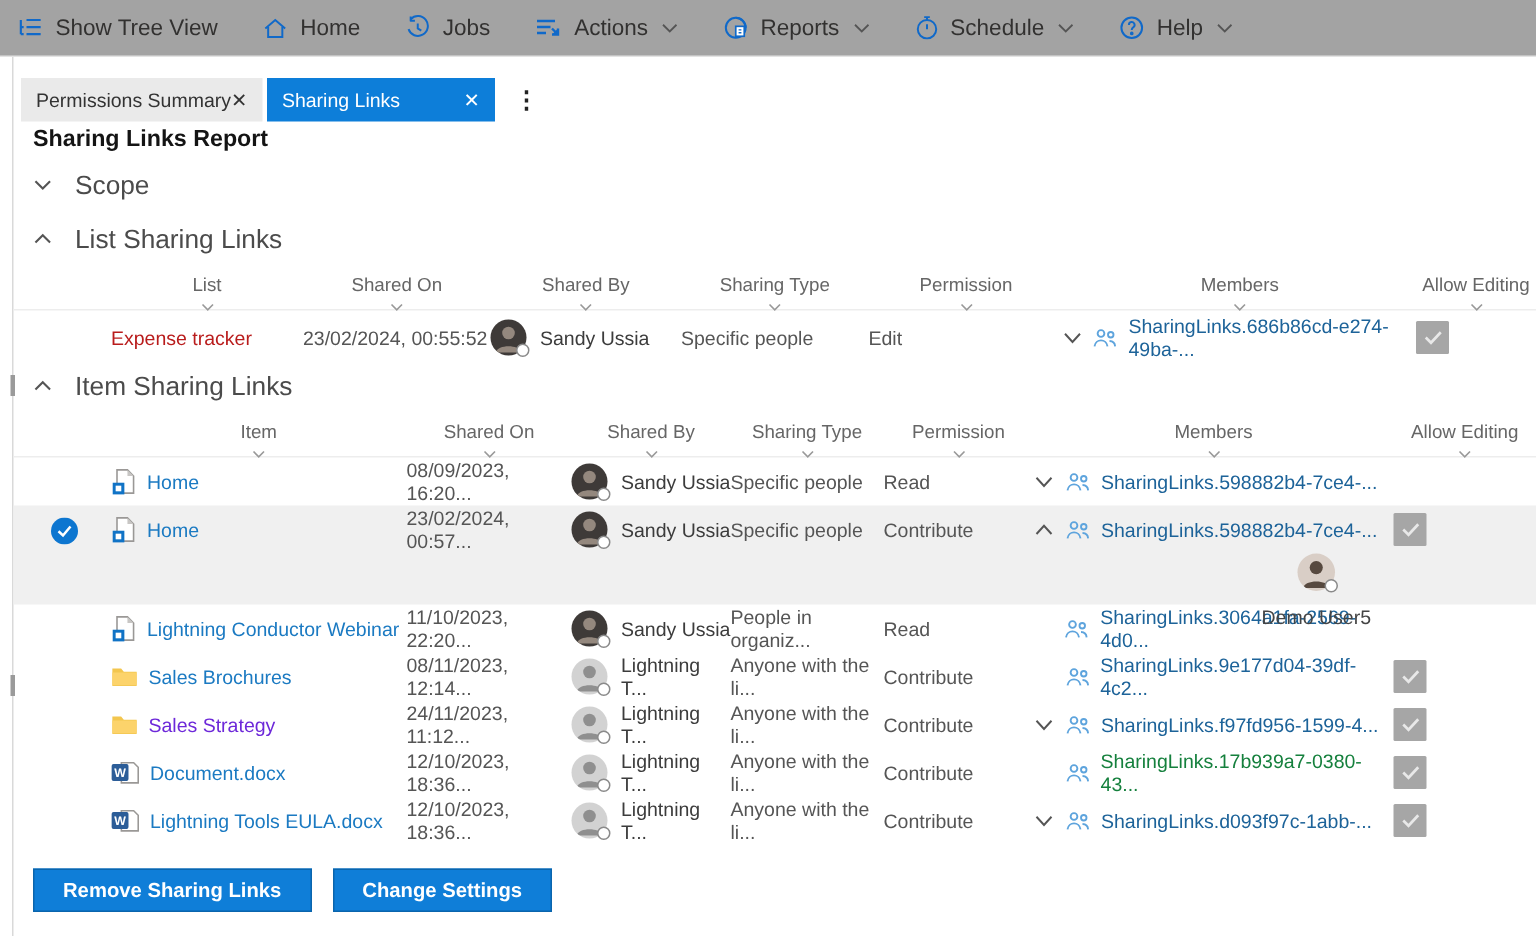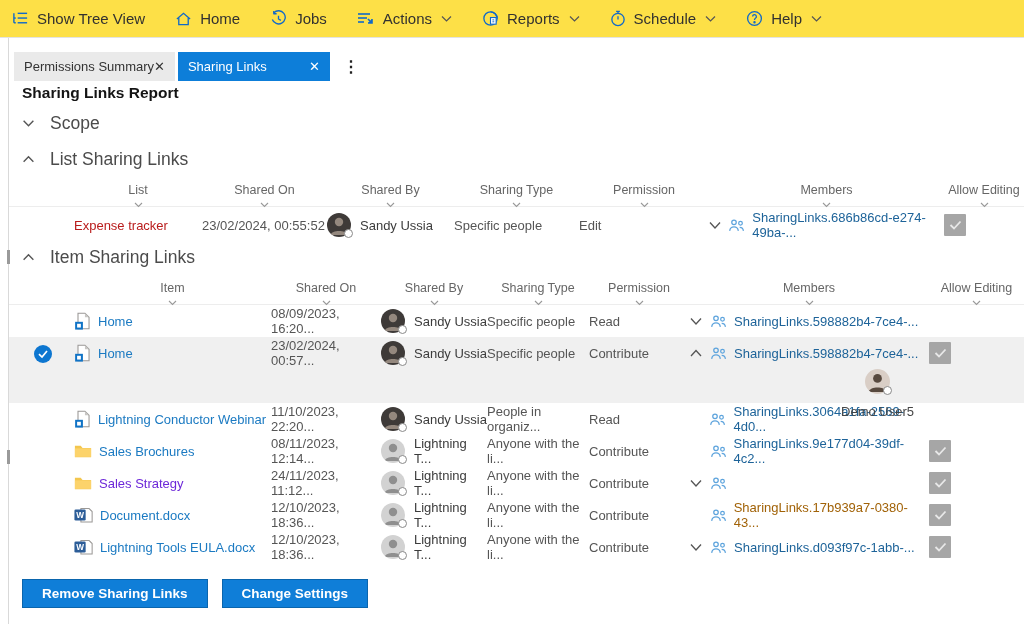--- a/index.html
+++ b/index.html
@@ -5,21 +5,21 @@
   * { box-sizing: border-box; margin: 0; padding: 0; }
   html,body { width:1024px; height:624px; }
   body {
     font-family: "Liberation Sans", sans-serif;
     background:#fff; color:#444; overflow:hidden; position:relative;
     font-size:13px;
   }
   
   .toolbar {
     position:absolute; top:0; left:0; right:0; height:38px;
-    background:#fde047; border-bottom:1px solid #e3e3e3;
+    background:#a3a3a3; border-bottom:1px solid #e3e3e3;
     display:flex; align-items:center; padding-left:12px; gap:30px;
   }
   .tb-item { display:flex; align-items:center; gap:8px; font-size:15px; color:#323130; cursor:default; }
   .tb-item svg { display:block; }
   .tb-chev { margin-left:1px; }
   
   .left-rail { position:absolute; left:8px; top:38px; bottom:0; width:1px; background:#d9d9d9; }
   .rail-mark { position:absolute; left:-1px; width:3px; background:#9a9a9a; }
   
   .tabbar { position:absolute; top:52px; left:14px; display:flex; align-items:center; gap:3px; }
@@ -598,20 +598,21 @@
             </svg>
           </span>
           <span class="mem-icon" style="display: flex;">
             <svg width="17" height="15" viewBox="0 0 20 18" fill="none" stroke="#5ea4dd" stroke-width="1.5">
               <circle cx="7" cy="5.2" r="2.7"></circle>
               <path d="M1.8 15.5c.4-3.2 2.8-4.8 5.2-4.8s4.8 1.6 5.2 4.8"></path>
               <circle cx="14.8" cy="6.2" r="2.2"></circle>
               <path d="M13.8 11.2c2.4.1 4.3 1.6 4.5 4.3"></path>
             </svg>
           </span>
+          <span style="color: rgb(29, 99, 153);">SharingLinks.f97fd956-1599-4...</span>
         </div>
         <div class="cell">
           <span class="checkbox">
             <svg width="13" height="10" viewBox="0 0 13 10" fill="none" stroke="#e8e8e8" stroke-width="1.8">
               <path d="M1.5 5 5 8.5 11.5 1.5"></path>
             </svg>
           </span>
         </div>
       </div>
       <div class="data-row grid-item">
@@ -641,21 +642,21 @@
         <div class="cell members-cell">
           <span class="mem-chev"></span>
           <span class="mem-icon" style="display: flex;">
             <svg width="17" height="15" viewBox="0 0 20 18" fill="none" stroke="#5ea4dd" stroke-width="1.5">
               <circle cx="7" cy="5.2" r="2.7"></circle>
               <path d="M1.8 15.5c.4-3.2 2.8-4.8 5.2-4.8s4.8 1.6 5.2 4.8"></path>
               <circle cx="14.8" cy="6.2" r="2.2"></circle>
               <path d="M13.8 11.2c2.4.1 4.3 1.6 4.5 4.3"></path>
             </svg>
           </span>
-          <span style="color: #a16207;">SharingLinks.17b939a7-0380-43...</span>
+          <span style="color: #15803d;">SharingLinks.17b939a7-0380-43...</span>
         </div>
         <div class="cell">
           <span class="checkbox">
             <svg width="13" height="10" viewBox="0 0 13 10" fill="none" stroke="#e8e8e8" stroke-width="1.8">
               <path d="M1.5 5 5 8.5 11.5 1.5"></path>
             </svg>
           </span>
         </div>
       </div>
       <div class="data-row grid-item">

